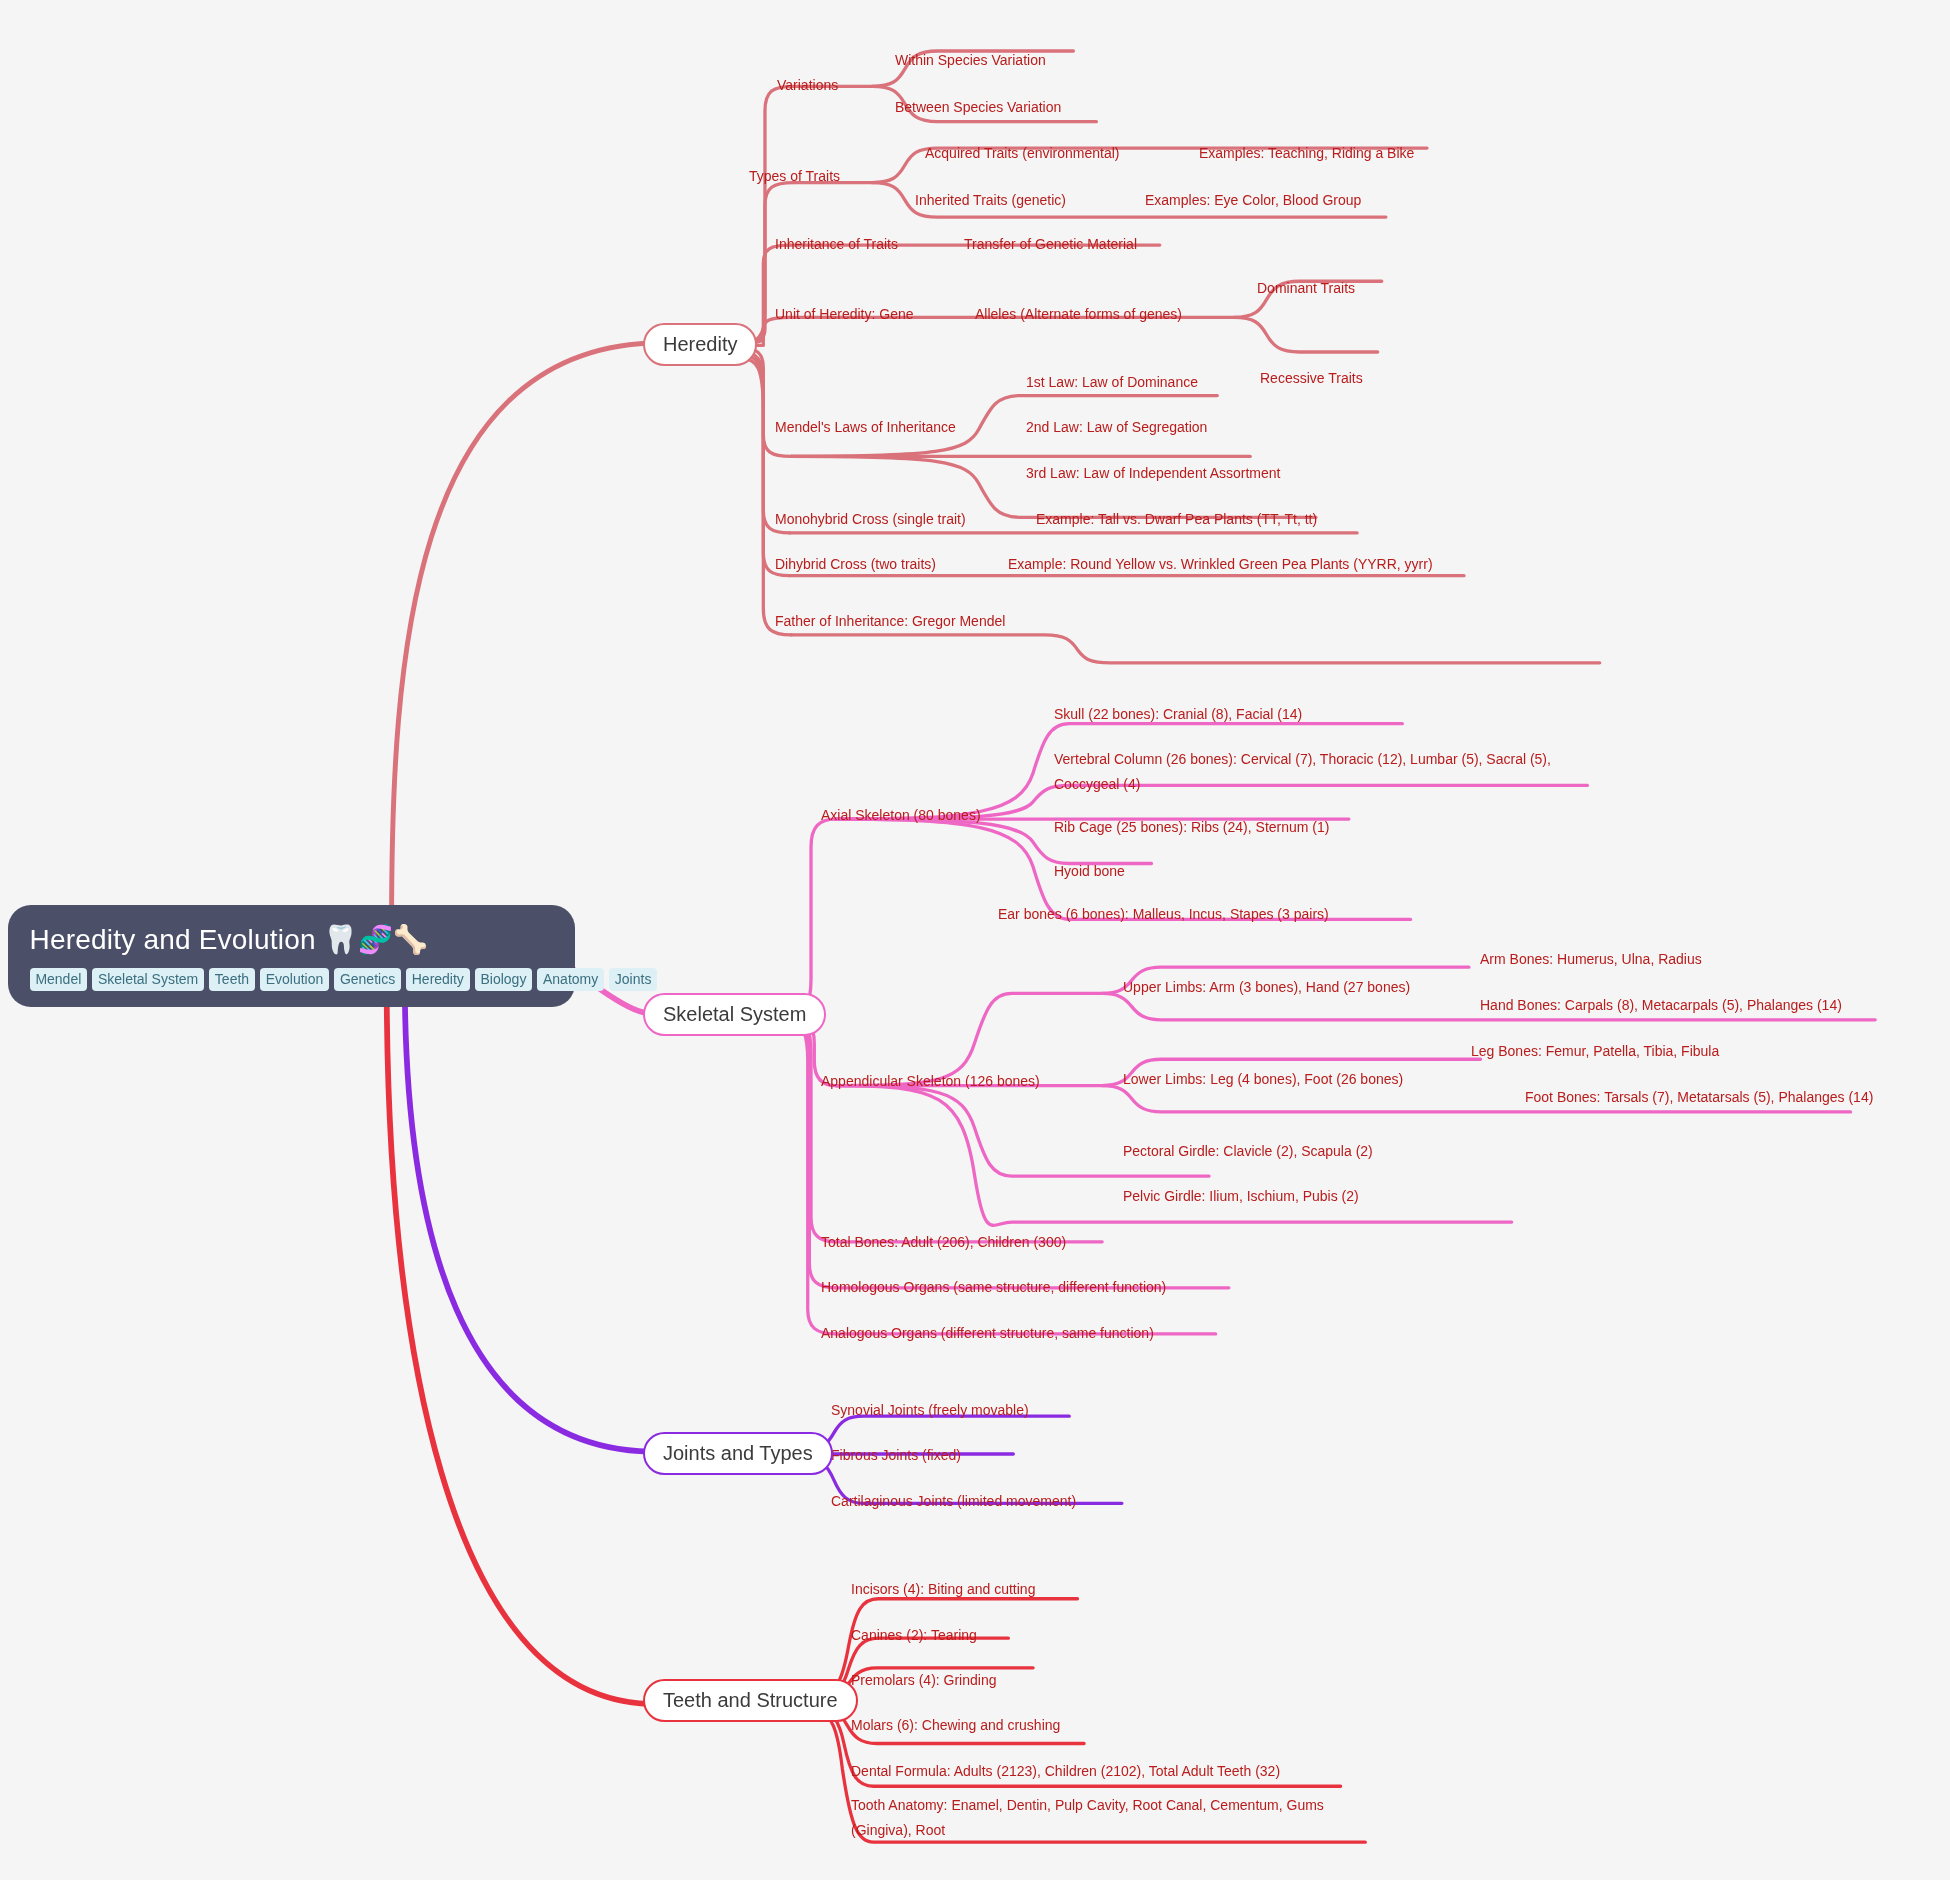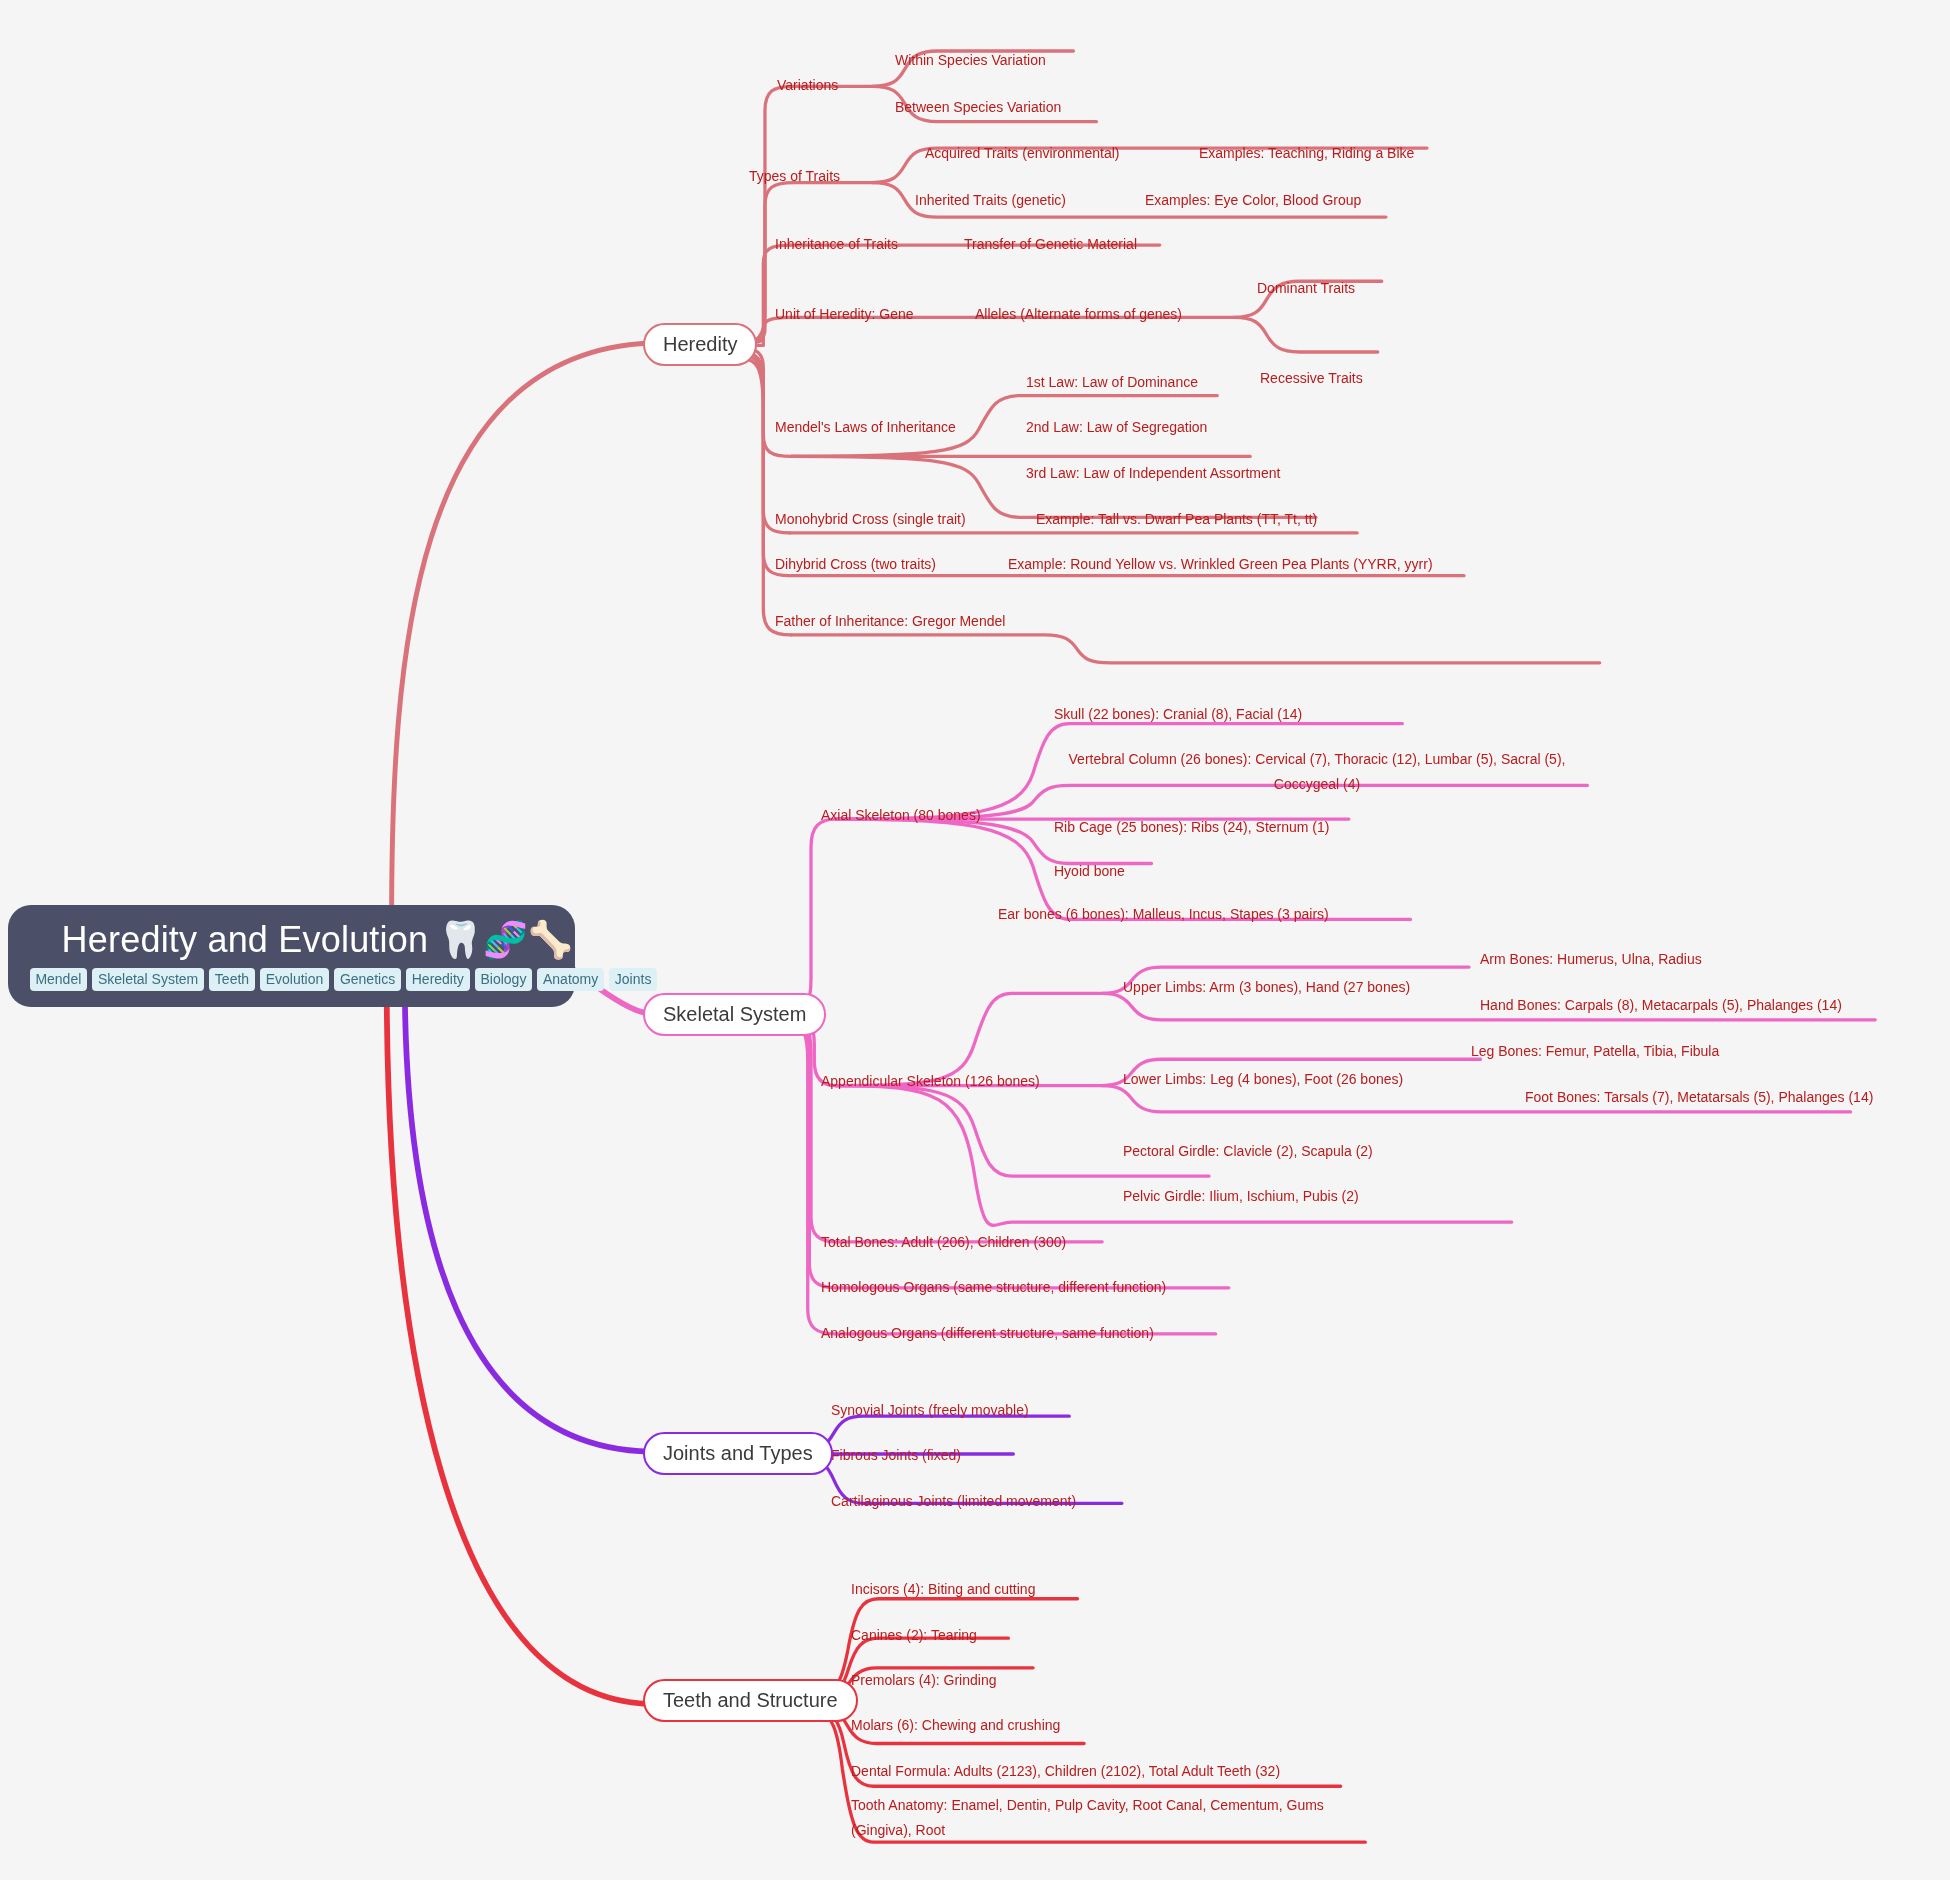--- a/index.html
+++ b/index.html
@@ -19,25 +19,24 @@
     left:8.2px;top:905px;
     width:567px;
     background:#4b5068;
     border-radius:23px;
     padding:18px 21.4px 16.4px 21.4px;
     box-sizing:border-box;
     z-index:5;
   }
   .root-title{
     color:#ffffff;
-    font-size:36px;
+    font-size:28px;
     line-height:33px;
     letter-spacing:0.2px;
     white-space:nowrap;
-    margin-left:32px;
   }
   .root-tags{
     margin-top:11.5px;
     display:flex;
     flex-wrap:nowrap;
     gap:5px;
   }
   .tag{
     background:#ddf0f5;
     color:#3b6f80;
@@ -216,21 +215,21 @@
   <div class="tnode" style="left:775px;top:507px;">Monohybrid Cross (single trait)</div>
   <div class="tnode" style="left:1036px;top:507px;">Example: Tall vs. Dwarf Pea Plants (TT, Tt, tt)</div>
 
   <div class="tnode" style="left:775px;top:552px;">Dihybrid Cross (two traits)</div>
   <div class="tnode" style="left:1008px;top:552px;">Example: Round Yellow vs. Wrinkled Green Pea Plants (YYRR, yyrr)</div>
 
   <div class="tnode" style="left:775px;top:609px;">Father of Inheritance: Gregor Mendel</div>
 
   <div class="tnode" style="left:821px;top:803px;">Axial Skeleton (80 bones)</div>
   <div class="tnode" style="left:1054px;top:702px;">Skull (22 bones): Cranial (8), Facial (14)</div>
-  <div class="tnode wrap" style="left:1054px;top:747px;width:526px;text-align:center;">Vertebral Column (26 bones): Cervical (7), Thoracic (12), Lumbar (5), Sacral (5), Coccygeal (4)</div>
+  <div class="tnode wrap" style="left:1054px;top:747px;width:526px;">Vertebral Column (26 bones): Cervical (7), Thoracic (12), Lumbar (5), Sacral (5), Coccygeal (4)</div>
   <div class="tnode" style="left:1054px;top:815px;">Rib Cage (25 bones): Ribs (24), Sternum (1)</div>
   <div class="tnode" style="left:1054px;top:859px;">Hyoid bone</div>
   <div class="tnode" style="left:998px;top:902px;">Ear bones (6 bones): Malleus, Incus, Stapes (3 pairs)</div>
 
   <div class="tnode" style="left:821px;top:1069px;">Appendicular Skeleton (126 bones)</div>
   <div class="tnode" style="left:1123px;top:975px;">Upper Limbs: Arm (3 bones), Hand (27 bones)</div>
   <div class="tnode" style="left:1480px;top:947px;">Arm Bones: Humerus, Ulna, Radius</div>
   <div class="tnode" style="left:1480px;top:993px;">Hand Bones: Carpals (8), Metacarpals (5), Phalanges (14)</div>
   <div class="tnode" style="left:1123px;top:1067px;">Lower Limbs: Leg (4 bones), Foot (26 bones)</div>
   <div class="tnode" style="left:1471px;top:1039px;">Leg Bones: Femur, Patella, Tibia, Fibula</div>

